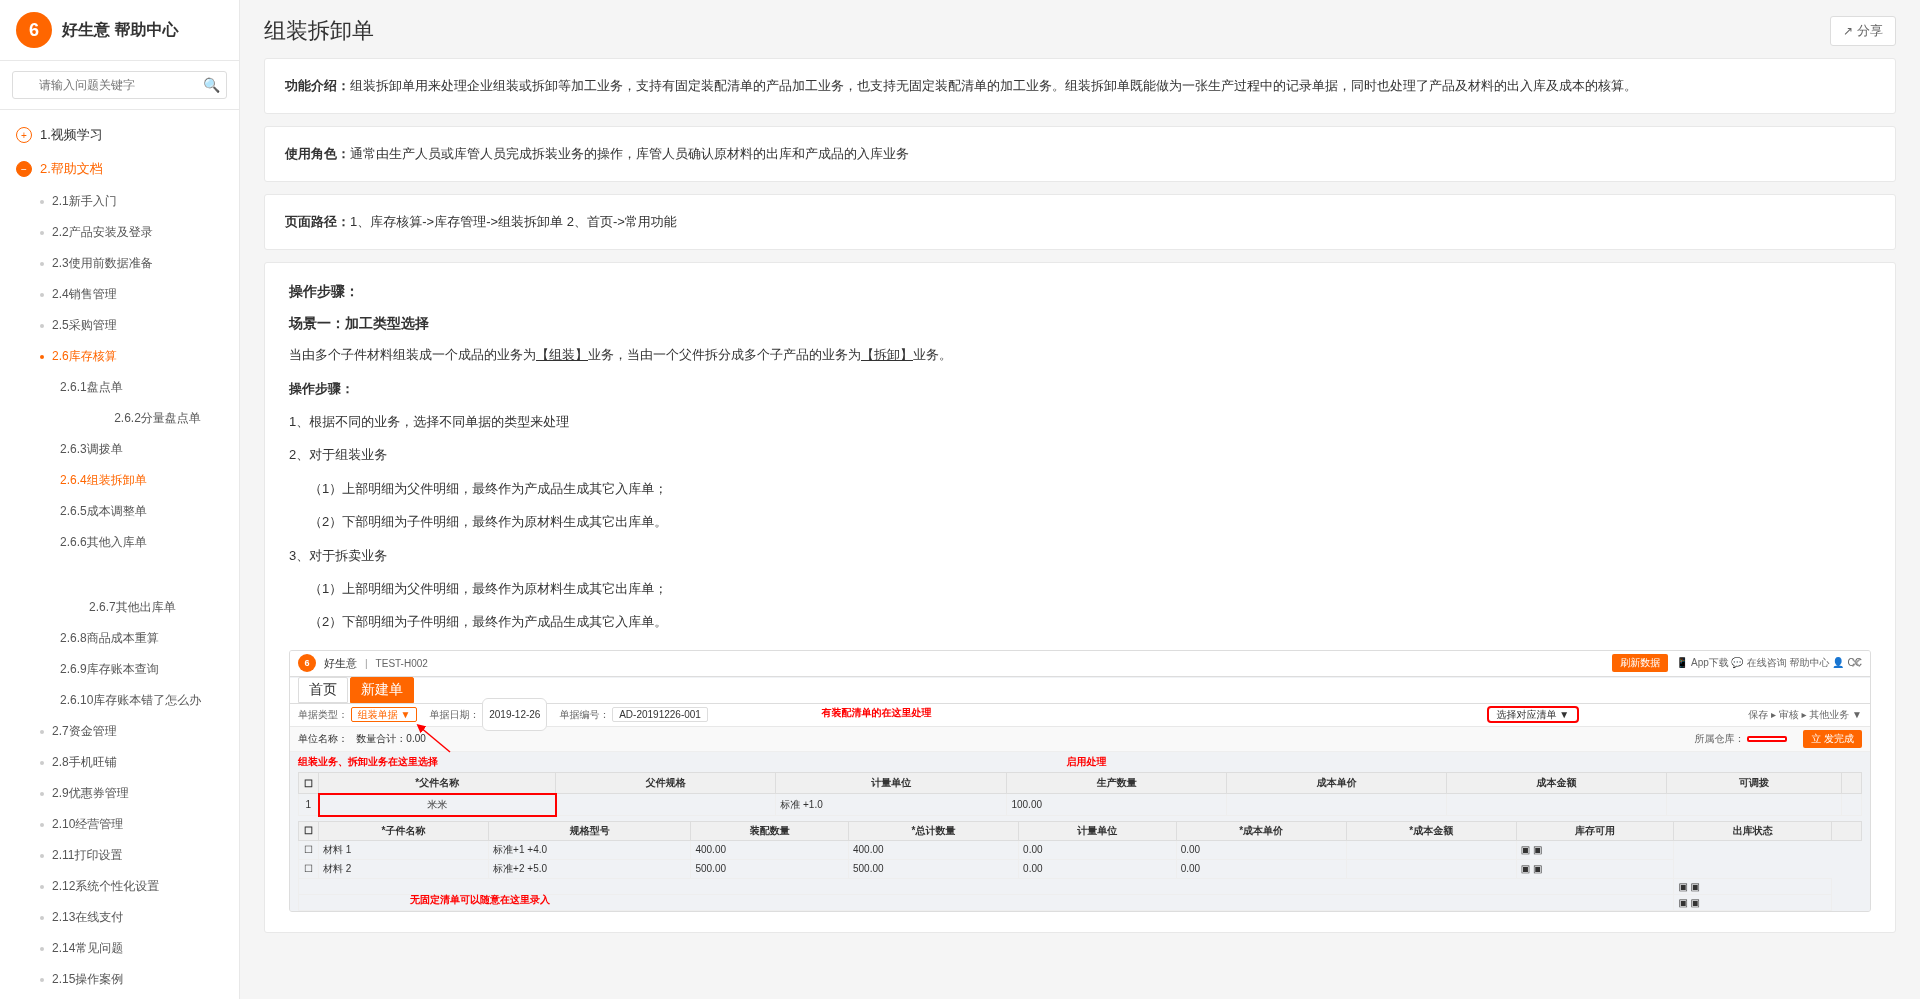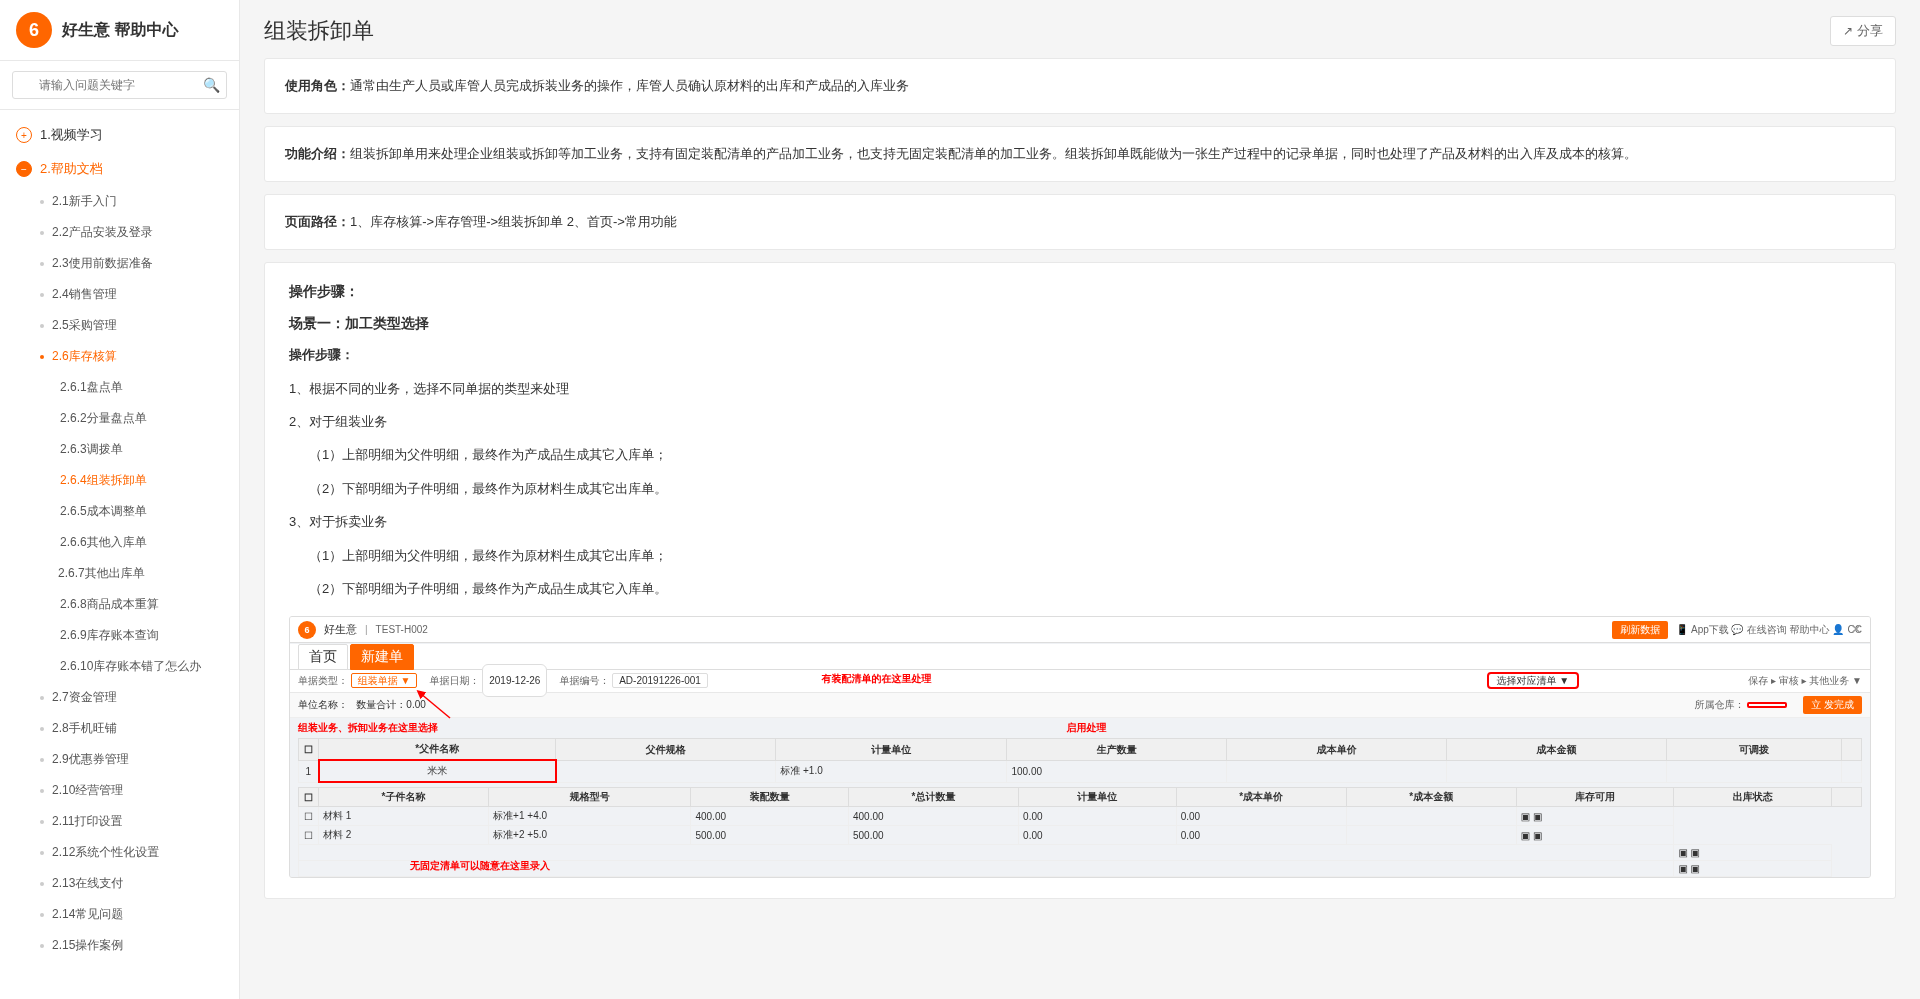--- a/index.html
+++ b/index.html
@@ -306,36 +306,36 @@
         </div>
 
         <div class="sub-nav-item" style="color:#f60;">
           <div class="dot" style="background:#f60;"></div>
           <span>2.6库存核算</span>
         </div>
 
         <div class="sub-nav-item" style="padding-left: 60px;">
           <span>2.6.1盘点单</span>
         </div>
-        <div class="sub-nav-item" style="padding-left: 60px;">
+        <div class="sub-nav-item" style="padding-left: 92px; justify-content: center;">
           <span>2.6.2分量盘点单</span>
         </div>
         <div class="sub-nav-item" style="padding-left: 60px;">
           <span>2.6.3调拨单</span>
         </div>
         <div class="sub-nav-item active" style="padding-left: 60px; color:#f60;">
           <span>2.6.4组装拆卸单</span>
         </div>
         <div class="sub-nav-item" style="padding-left: 60px;">
           <span>2.6.5成本调整单</span>
         </div>
         <div class="sub-nav-item" style="padding-left: 60px;">
           <span>2.6.6其他入库单</span>
         </div>
-        <div class="sub-nav-item" style="padding-left: 58px;">
+        <div class="sub-nav-item" style="padding-left: 89px; margin-top: 34px;">
           <span>2.6.7其他出库单</span>
         </div>
         <div class="sub-nav-item" style="padding-left: 60px;">
           <span>2.6.8商品成本重算</span>
         </div>
         <div class="sub-nav-item" style="padding-left: 60px;">
           <span>2.6.9库存账本查询</span>
         </div>
         <div class="sub-nav-item" style="padding-left: 60px;">
           <span>2.6.10库存账本错了怎么办</span>
@@ -388,36 +388,39 @@
     <h1 class="page-title">组装拆卸单</h1>
     <button class="share-btn">
       <span style="font-size:12px;">↗</span>
       <span>分享</span>
     </button>
   </div>
 
   <div class="content-body">
 
     <div class="content-card">
+      <p><strong>功能介绍：</strong><span>组装拆卸单用来处理企业组装或拆卸等加工业务，支持有固定装配清单的产品加工业务，也支持无固定装配清单的加工业务。组装拆卸单既能做为一张生产过程中的记录单据，同时也处理了产品及材料的出入库及成本的核算。</span></p>
+    </div>
+
+    <div class="content-card">
       <p><strong>使用角色：</strong><span>通常由生产人员或库管人员完成拆装业务的操作，库管人员确认原材料的出库和产成品的入库业务</span></p>
-    </div>
-
-    <div class="content-card">
-      <p><strong>功能介绍：</strong><span>组装拆卸单用来处理企业组装或拆卸等加工业务，支持有固定装配清单的产品加工业务，也支持无固定装配清单的加工业务。组装拆卸单既能做为一张生产过程中的记录单据，同时也处理了产品及材料的出入库及成本的核算。</span></p>
     </div>
 
     <div class="content-card">
       <p><strong>页面路径：</strong><span>1、库存核算-&gt;库存管理-&gt;组装拆卸单 2、首页-&gt;常用功能</span></p>
     </div>
 
     <div class="steps-content">
       <div class="steps-title">操作步骤：</div>
 
       <div class="scenario-title">场景一：加工类型选择</div>
 
+      <div class="desc-text">
+        当由多个子件材料组装成一个成品的业务为<em>【组装】</em>业务，当由一个父件拆分成多个子产品的业务为<em>【拆卸】</em>业务。
+      </div>
 
       <div class="steps-list">
         <strong>操作步骤：</strong>
       </div>
 
       <div class="steps-list">1、根据不同的业务，选择不同单据的类型来处理</div>
       <div class="steps-list">2、对于组装业务</div>
       <div class="steps-list indent-1">（1）上部明细为父件明细，最终作为产成品生成其它入库单；</div>
       <div class="steps-list indent-1">（2）下部明细为子件明细，最终作为原材料生成其它出库单。</div>
       <div class="steps-list">3、对于拆卖业务</div>

